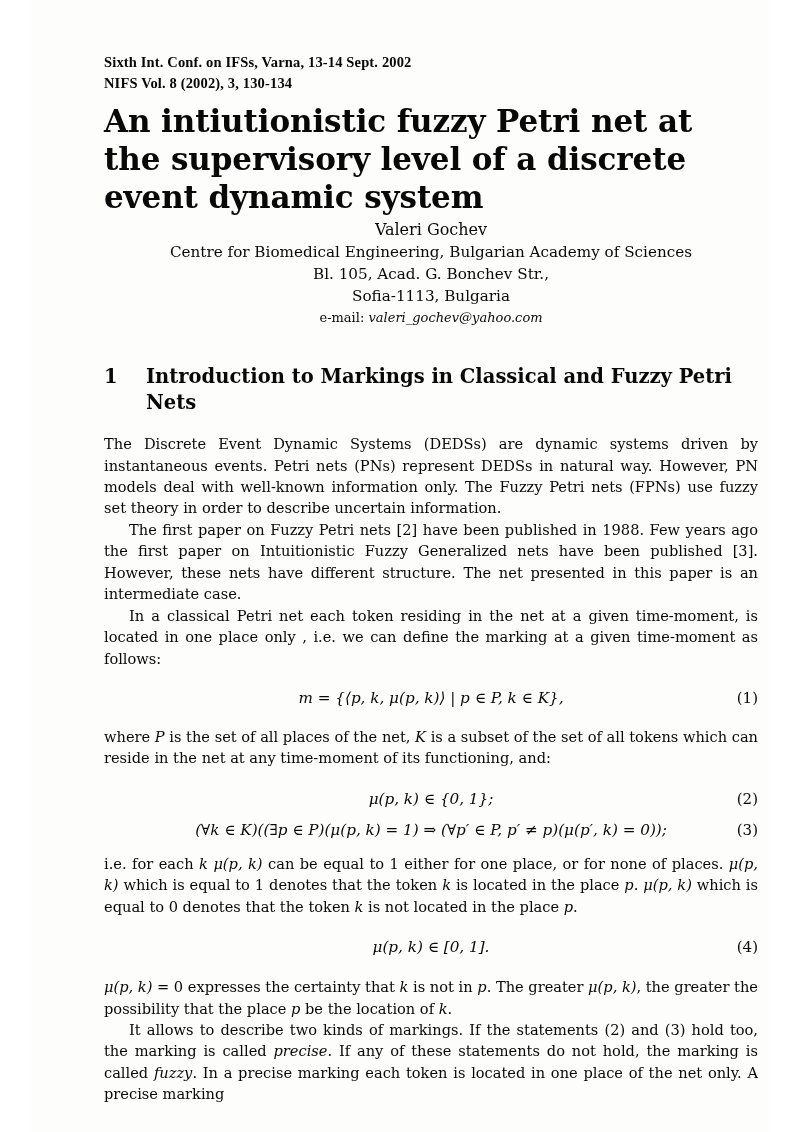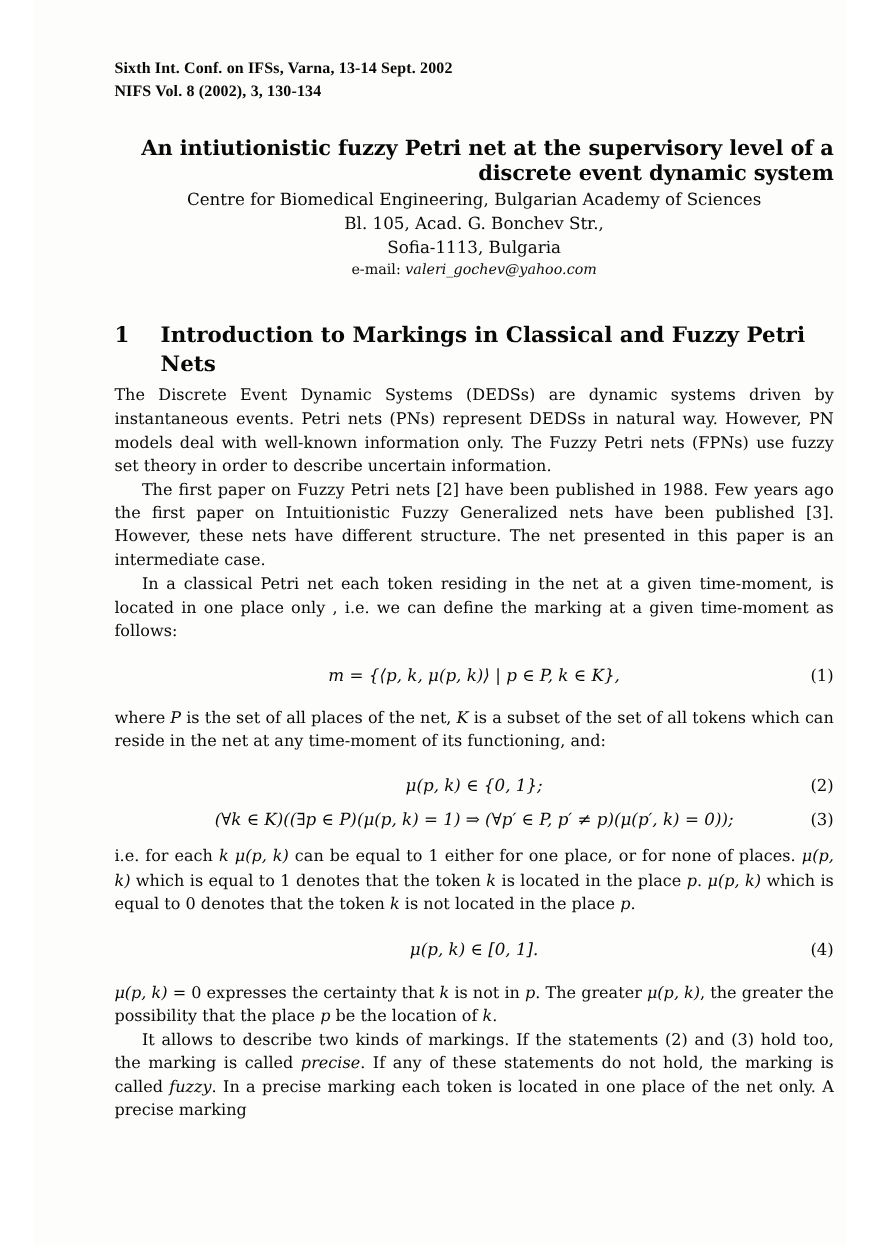--- a/index.html
+++ b/index.html
@@ -31,23 +31,23 @@
     font-family: "Liberation Serif", "DejaVu Serif", serif;
     font-weight: bold;
     font-size: 14.5px;
     line-height: 1.45;
     letter-spacing: 0.15px;
   }
   .journal-header div { white-space: nowrap; }
 
   
   .title {
-    margin-top: 30px;
-    text-align: right;
-    font-size: 19px;
+    margin-top: 8px;
+    text-align: left;
+    font-size: 31px;
     font-weight: bold;
     line-height: 1.23;
     letter-spacing: -0.1px;
   }
   .author {
     margin-top: 3px;
     text-align: center;
     font-size: 16px;
     line-height: 1.42;
   }
@@ -81,21 +81,21 @@
 
   
   p.body {
     margin: 0;
     font-size: 14.6px;
     line-height: 1.47;
     text-align: justify;
     text-justify: inter-word;
     hyphens: none;
   }
-  p.first { margin-top: 4px; }
+  p.first { margin-top: 17px; }
   p.indent { text-indent: 25px; }
   .it { font-style: italic; }
   .mv { font-style: italic; font-family: "DejaVu Serif", serif; }
 
   
   .eq-row {
     position: relative;
     margin: 13px 0 12px 0;
     text-align: center;
     font-size: 15.2px;
@@ -135,20 +135,21 @@
 
   <div class="content">
 
     <div class="journal-header">
       <div>Sixth Int. Conf. on IFSs, Varna, 13-14 Sept. 2002</div>
       <div>NIFS Vol. 8 (2002), 3, 130-134</div>
     </div>
 
     <div class="title">An intiutionistic fuzzy Petri net at the supervisory level of a discrete event dynamic system</div>
 
+    <div class="author">Valeri Gochev</div>
     <div class="affil">Centre for Biomedical Engineering, Bulgarian Academy of Sciences</div>
     <div class="affil">Bl. 105, Acad. G. Bonchev Str.,</div>
     <div class="affil">Sofia-1113, Bulgaria</div>
     <div class="email-line">
       <span>e-mail:</span>
       <span class="email-addr">valeri_gochev@yahoo.com</span>
     </div>
 
     <div class="section-head">
       <span class="section-num">1</span>

